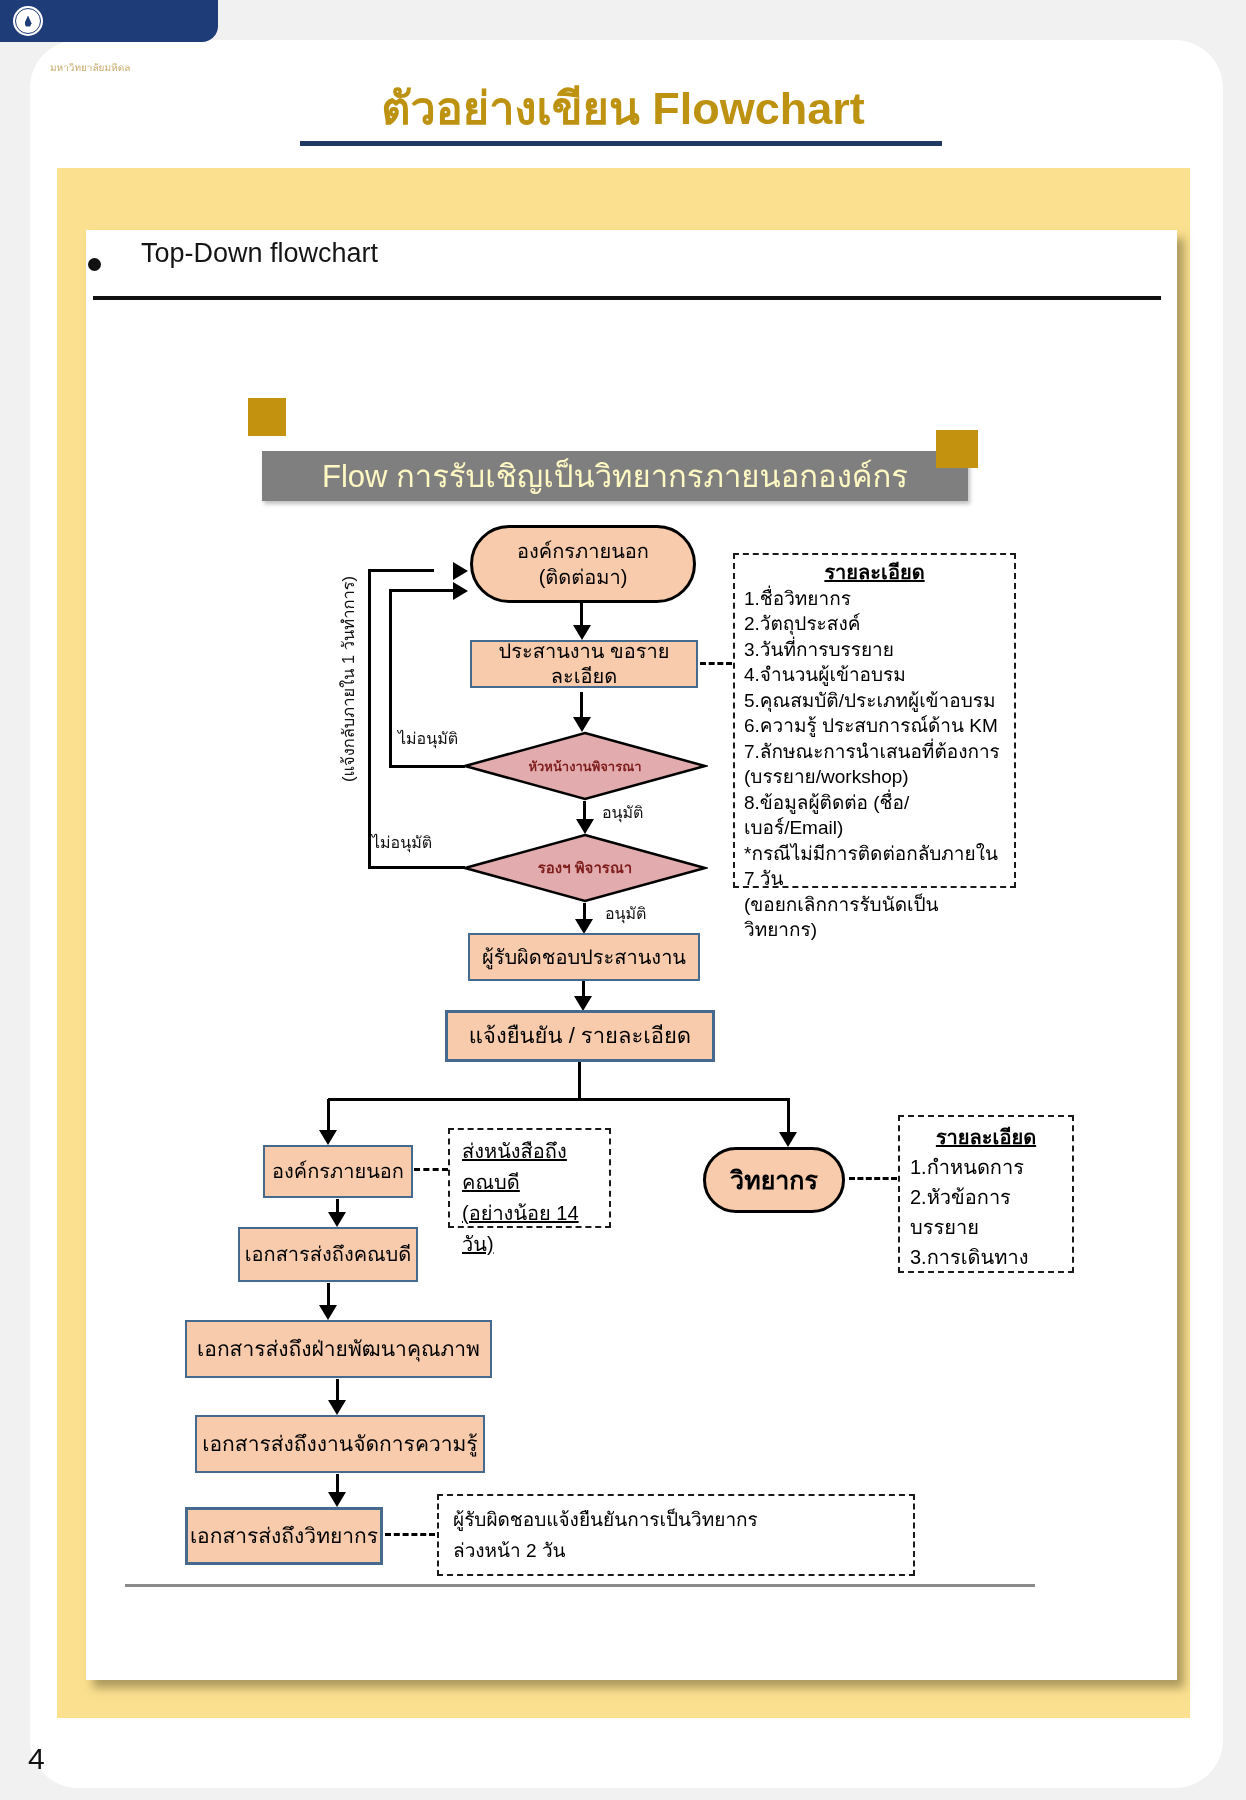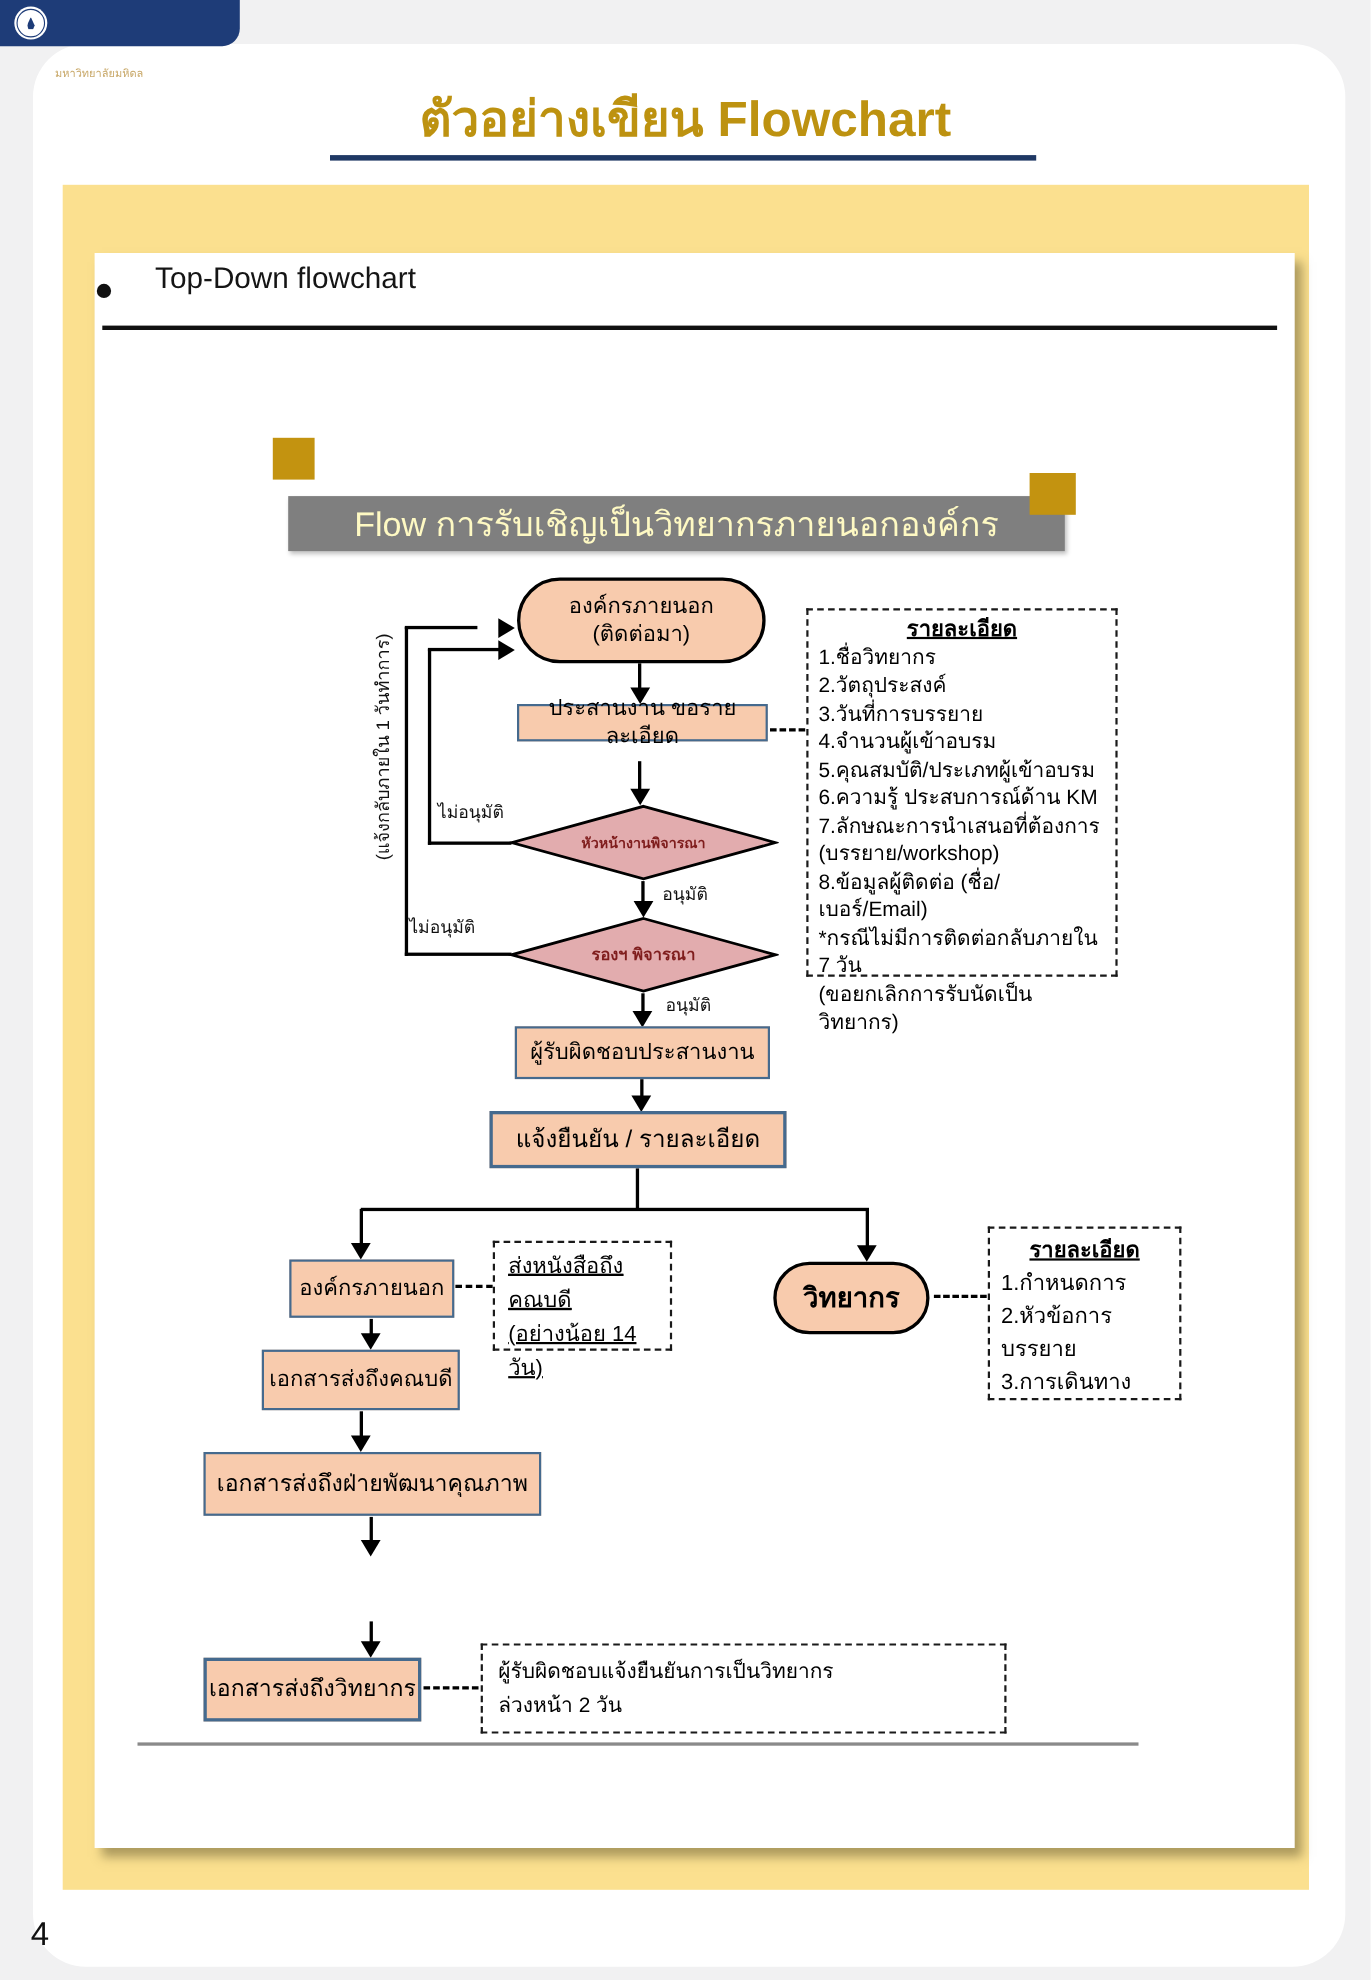--- a/index.html
+++ b/index.html
@@ -151,21 +151,21 @@
   <div class="term" style="left:470px;top:525px;width:226px;height:78px;border-radius:39px;font-size:20px;">
     <div>
       <div>องค์กรภายนอก</div>
       <div>(ติดต่อมา)</div>
     </div>
   </div>
 
   <div class="line" style="left:580px;top:603px;width:3px;height:24px;"></div>
   <div class="ah-d" style="left:573px;top:625px;"></div>
 
-  <div class="n" style="left:470px;top:640px;width:228px;height:34px;font-size:20px;border-width:2.5px;">ประสานงาน ขอรายละเอียด</div>
+  <div class="n" style="left:470px;top:640px;width:228px;height:48px;font-size:20px;border-width:2.5px;">ประสานงาน ขอรายละเอียด</div>
 
   <div class="dashline" style="left:700px;top:662px;width:32px;"></div>
 
   <div class="note" style="left:733px;top:553px;width:283px;height:335px;padding:5px 9px;font-size:19px;line-height:25.5px;">
     <div class="note-title" style="font-size:20px;">รายละเอียด</div>
     <div>1.ชื่อวิทยากร</div>
     <div>2.วัตถุประสงค์</div>
     <div>3.วันที่การบรรยาย</div>
     <div>4.จำนวนผู้เข้าอบรม</div>
     <div>5.คุณสมบัติ/ประเภทผู้เข้าอบรม</div>
@@ -256,20 +256,21 @@
   <div class="n" style="left:238px;top:1227px;width:180px;height:55px;font-size:20px;border-width:2.5px;">เอกสารส่งถึงคณบดี</div>
 
   <div class="line" style="left:327px;top:1283px;width:3px;height:24px;"></div>
   <div class="ah-d" style="left:319px;top:1305px;"></div>
 
   <div class="n" style="left:185px;top:1320px;width:307px;height:58px;font-size:21px;border-width:2.5px;">เอกสารส่งถึงฝ่ายพัฒนาคุณภาพ</div>
 
   <div class="line" style="left:336px;top:1379px;width:3px;height:23px;"></div>
   <div class="ah-d" style="left:328px;top:1400px;"></div>
 
+  <div class="n" style="left:195px;top:1415px;width:290px;height:58px;font-size:21px;border-width:2.5px;">เอกสารส่งถึงงานจัดการความรู้</div>
 
   <div class="line" style="left:336px;top:1474px;width:3px;height:20px;"></div>
   <div class="ah-d" style="left:328px;top:1492px;"></div>
 
   <div class="n" style="left:185px;top:1507px;width:198px;height:58px;font-size:21px;">เอกสารส่งถึงวิทยากร</div>
 
   <div class="dashline" style="left:385px;top:1533px;width:50px;"></div>
 
   <div class="note" style="left:437px;top:1494px;width:478px;height:82px;padding:8px 14px;font-size:19px;line-height:31px;">
     <div>ผู้รับผิดชอบแจ้งยืนยันการเป็นวิทยากร</div>

